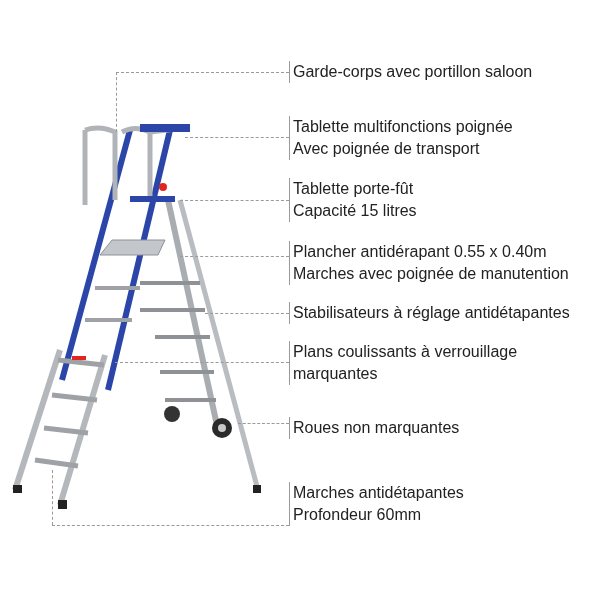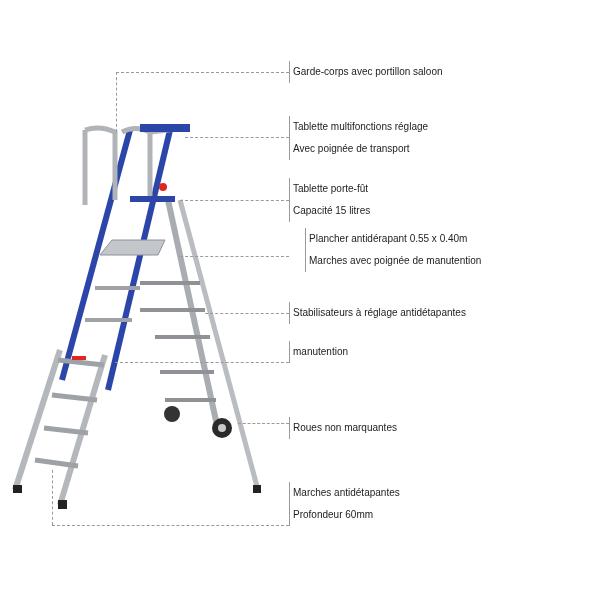--- a/index.html
+++ b/index.html
@@ -1,19 +1,19 @@
 <!DOCTYPE html>
 <html><head>
 <meta charset="utf-8">
 <style>
   html, body { margin: 0; padding: 0; background: #ffffff; }
   body { width: 600px; height: 600px; position: relative; overflow: hidden;
          font-family: "Liberation Sans", "DejaVu Sans", sans-serif; color: #222; }
   .label { position: absolute; left: 289px; border-left: 1px solid #9a9a9a;
-           padding-left: 3px; font-size: 10px; line-height: 22px; color: #222;
+           padding-left: 3px; font-size: 16px; line-height: 22px; color: #222;
            white-space: nowrap; }
   .label span { display: block; }
   .lead { position: absolute; border-top: 1px dashed #9a9a9a; height: 0; }
   .vlead { position: absolute; border-left: 1px dashed #9a9a9a; width: 0; }
   svg.ladder { position: absolute; left: 0; top: 0; }
 </style>
 </head>
 <body>
 
 <svg class="ladder" width="290" height="520" viewBox="0 0 290 520">
@@ -76,36 +76,37 @@
 <div class="lead" style="left:205px; top:313px; width:84px;"></div>
 <div class="lead" style="left:115px; top:362px; width:174px;"></div>
 <div class="lead" style="left:238px; top:423px; width:51px;"></div>
 <div class="vlead" style="left:52px; top:470px; height:55px;"></div>
 <div class="lead" style="left:52px; top:525px; width:237px;"></div>
 
 <div class="label" style="top:61px;">
   <span>Garde-corps avec portillon saloon</span>
 </div>
 <div class="label" style="top:116px;">
-  <span>Tablette multifonctions réglage</span>
+  <span>Tablette multifonctions poignée</span>
   <span>Avec poignée de transport</span>
 </div>
 <div class="label" style="top:178px;">
   <span>Tablette porte-fût</span>
   <span>Capacité 15 litres</span>
 </div>
-<div class="label" style="top:228px;margin-left:16px;">
+<div class="label" style="top:241px;">
   <span>Plancher antidérapant 0.55 x 0.40m</span>
   <span>Marches avec poignée de manutention</span>
 </div>
 <div class="label" style="top:302px;">
   <span>Stabilisateurs à réglage antidétapantes</span>
 </div>
 <div class="label" style="top:341px;">
-  <span>manutention</span>
+  <span>Plans coulissants à verrouillage</span>
+  <span>marquantes</span>
 </div>
 <div class="label" style="top:417px;">
   <span>Roues non marquantes</span>
 </div>
 <div class="label" style="top:482px;">
   <span>Marches antidétapantes</span>
   <span>Profondeur 60mm</span>
 </div>
 
 </body></html>

